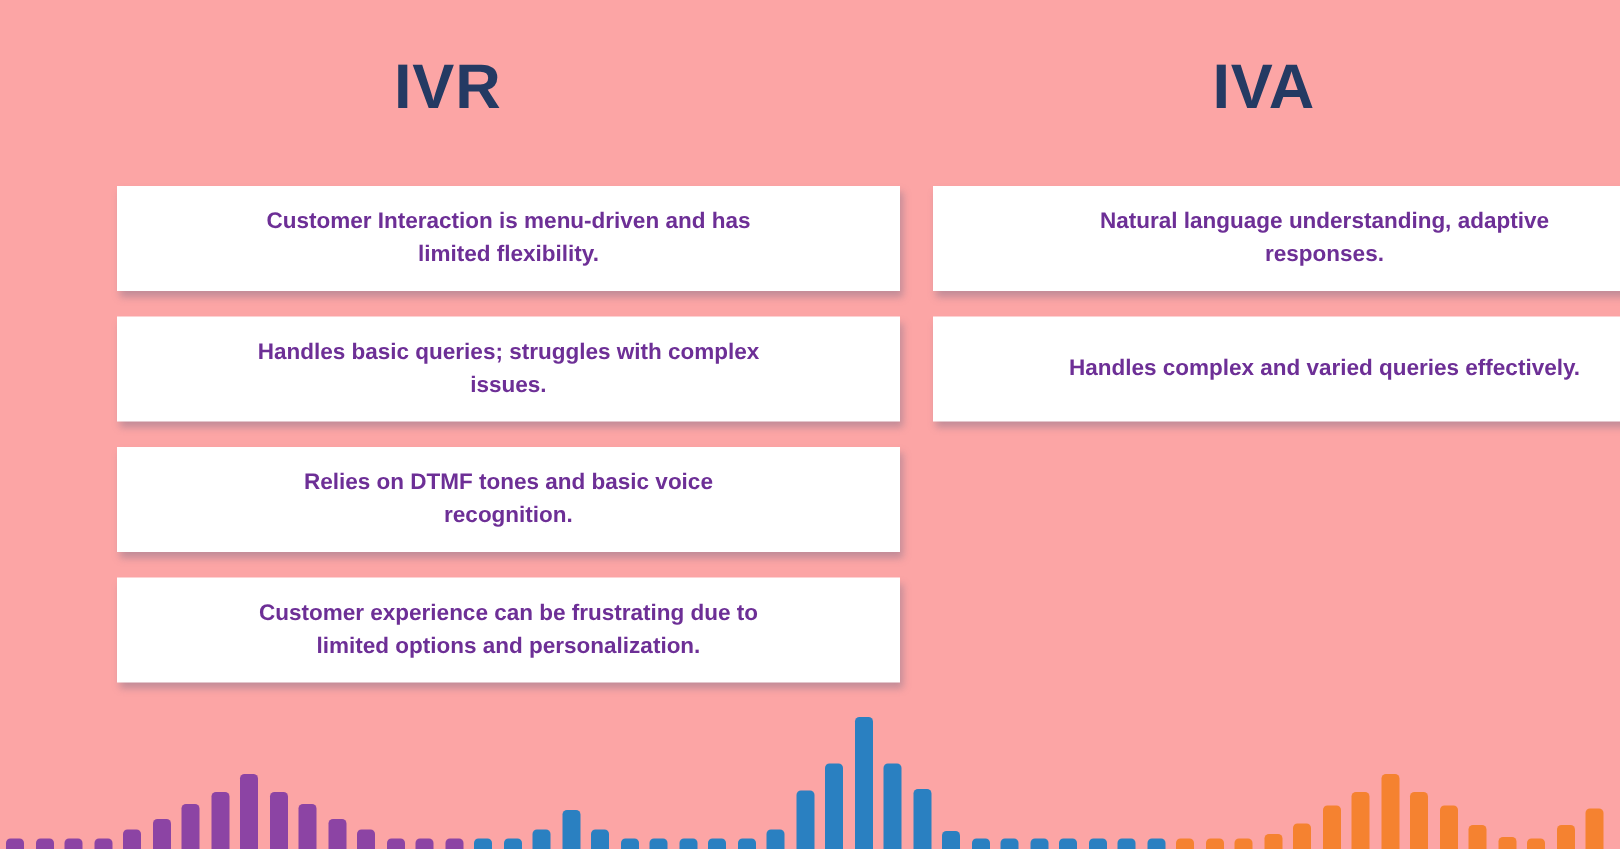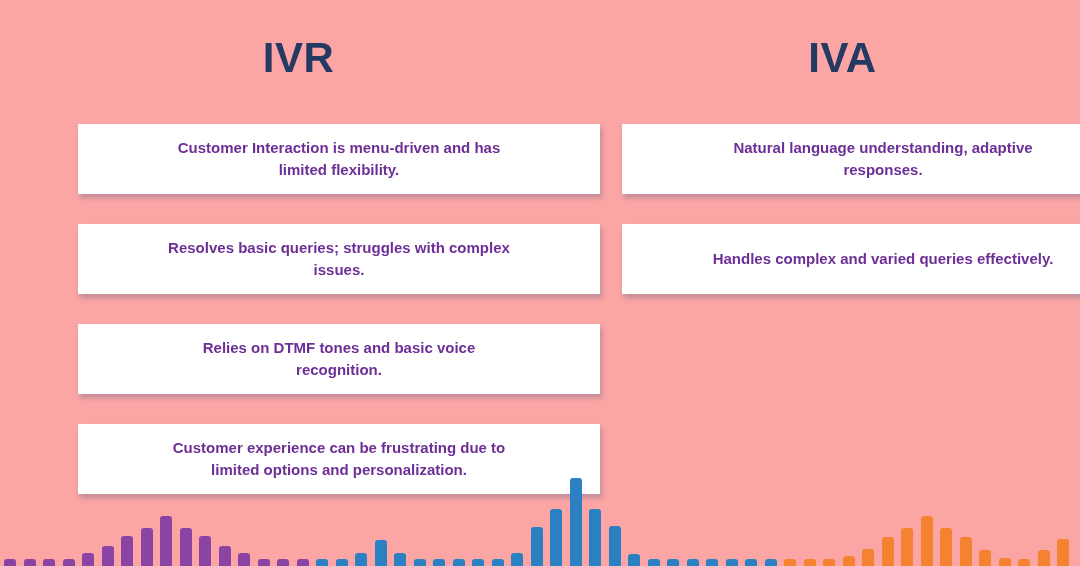--- a/index.html
+++ b/index.html
@@ -31,21 +31,21 @@
     color: #243a63;
     line-height: 56px;
   }
   .cards {
     position: absolute;
     top: 124px;
     left: 0;
     width: 522px;
     display: flex;
     flex-direction: column;
-    gap: 30px;
+    gap: 17px;
   }
   .card {
     height: 70px;
     background: #ffffff;
     box-shadow: 2px 4px 5px rgba(108, 102, 132, 0.40);
     display: flex;
     align-items: center;
     justify-content: center;
     padding: 0 20px;
     box-sizing: border-box;
@@ -78,21 +78,21 @@
 <div id="app">
 
   <div class="column left">
     <div class="column-title">IVR</div>
     <div class="cards">
       <div class="card">
         <div class="card-text">Customer Interaction is menu-driven and has
 limited flexibility.</div>
       </div>
       <div class="card">
-        <div class="card-text">Resolves basic queries; struggles with complex
+        <div class="card-text">Handles basic queries; struggles with complex
 issues.</div>
       </div>
       <div class="card">
         <div class="card-text">Relies on DTMF tones and basic voice
 recognition.</div>
       </div>
       <div class="card">
         <div class="card-text">Customer experience can be frustrating due to
 limited options and personalization.</div>
       </div>

